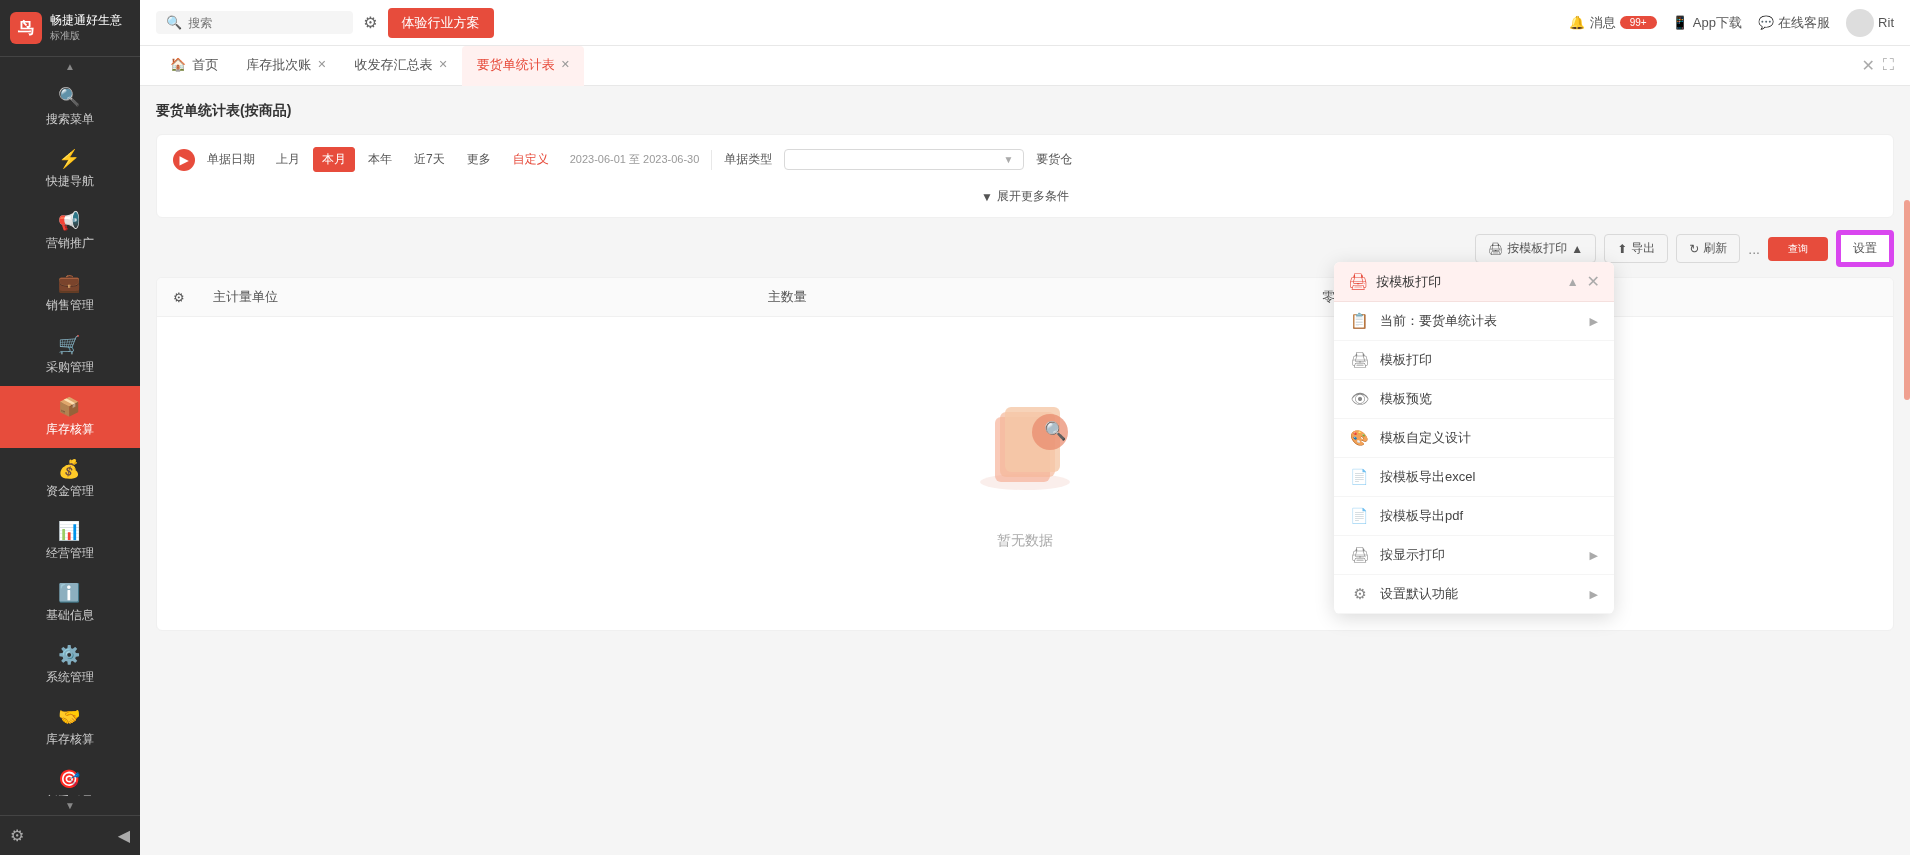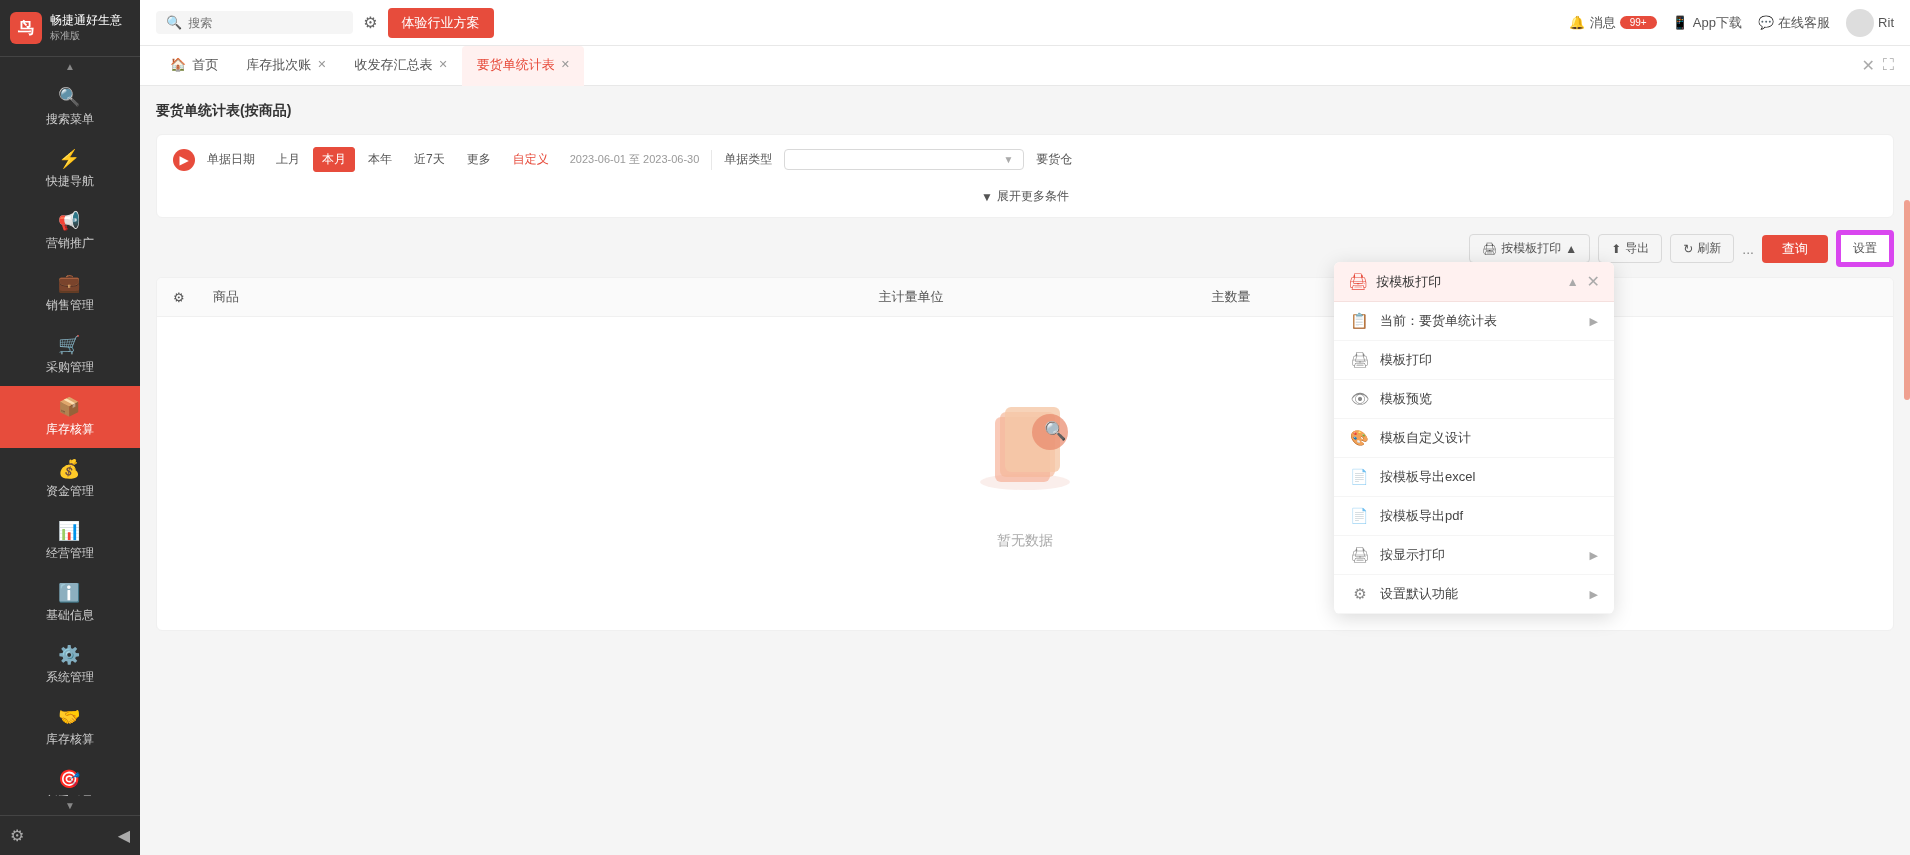--- a/index.html
+++ b/index.html
@@ -267,21 +267,21 @@
       font-size: 12px;
       cursor: pointer;
       color: #555;
     }
     .btn-query {
       background: #e74c3c;
       color: white;
       border: none;
       border-radius: 4px;
       padding: 5px 20px;
-      font-size: 13px;
+      font-size: 10px;
       cursor: pointer;
     }
     .btn-settings {
       background: white;
       border: 5px solid #d946ef;
       border-radius: 4px;
       padding: 5px 12px;
       font-size: 12px;
       cursor: pointer;
       color: #555;
@@ -632,21 +632,20 @@
         <span style="font-size:14px;color:#888;cursor:pointer;">...</span>
 
         <button class="btn-query">查询</button>
         <button class="btn-settings">设置</button>
       </div>
     </div>
 
     <div class="data-table">
       <div class="table-header">
         <div class="table-col col-settings">⚙</div>
-        <div class="table-col col-product">商品</div>
         <div class="table-col col-unit">主计量单位</div>
         <div class="table-col col-qty">主数量</div>
         <div class="table-col col-amount">零售金额</div>
       </div>
 
       <div class="empty-state">
         <div class="empty-icon">
           
           <svg width="120" height="100" viewBox="0 0 120 100" xmlns="http://www.w3.org/2000/svg">
             <ellipse cx="60" cy="85" rx="45" ry="8" fill="#f5ddd8" opacity="0.5"></ellipse>

